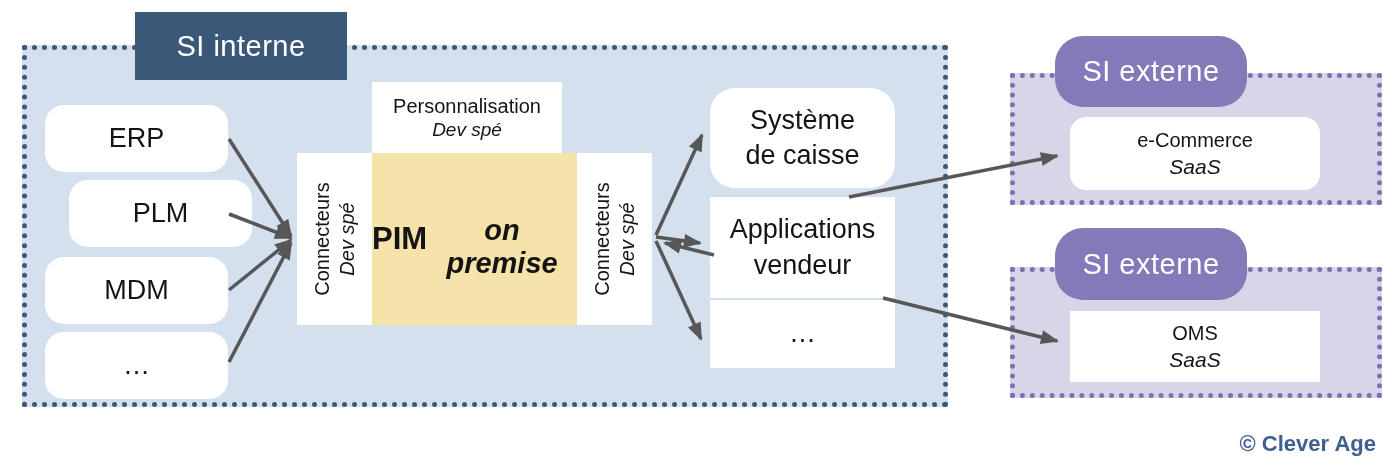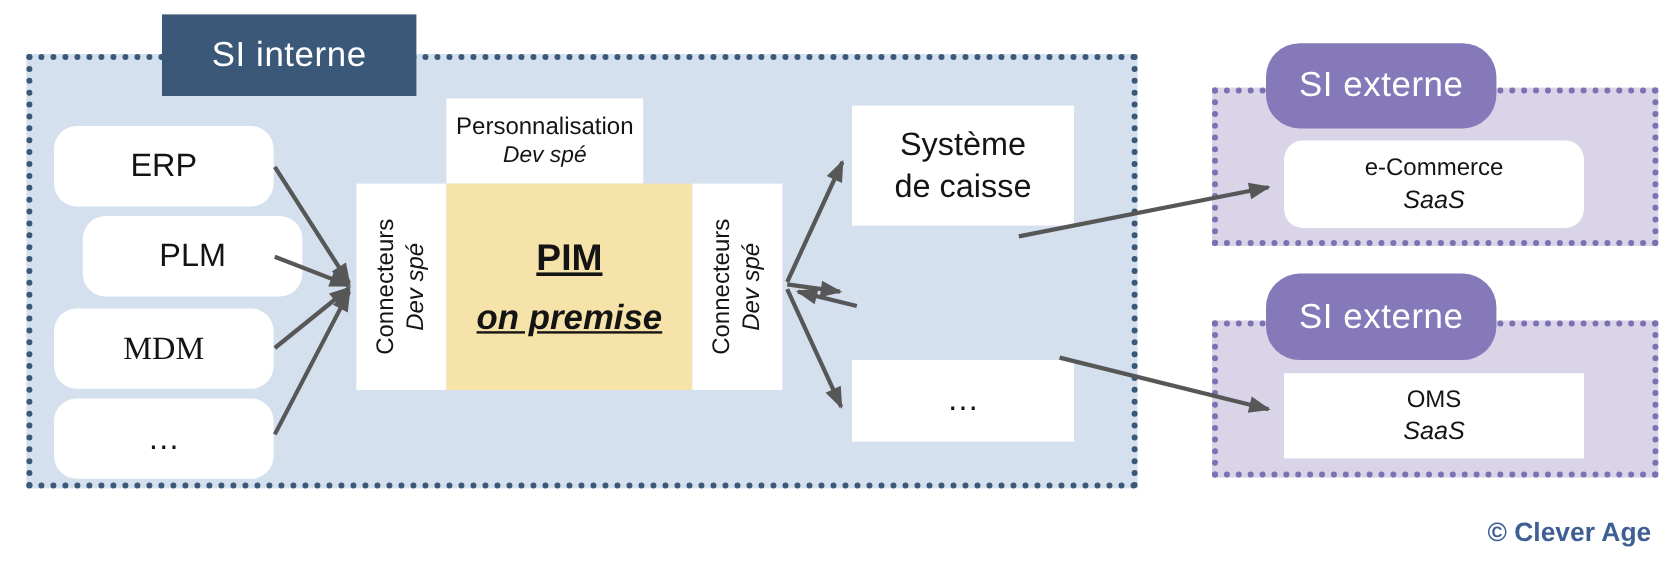--- a/index.html
+++ b/index.html
@@ -44,42 +44,41 @@
   .tab-external { width:192px; height:71px; background:var(--external_accent);border-radius:28px; }
   .tab-ext-0 { left:1055px; top:36px; }
   .tab-ext-1 { left:1055px; top:228px; height:72px; }
   
   .wbox {
     background:#fff; z-index:2;
     display:flex; flex-direction:column; align-items:center; justify-content:center;
     text-align:center;
   }
   .src { left:45px; width:183px; height:67px; font-size:27px;border-radius:19px; }
-  .src-0 { top:105px; } .src-1 { top:180px;margin-left:24px; } .src-2 { top:257px;font-family:Liberation Serif, serif; } .src-3 { top:332px; }
+  .src-0 { top:105px; } .src-1 { top:180px;margin-left:24px; } .src-2 { top:257px; } .src-3 { top:332px; }
   .tgt { left:710px; width:185px; font-size:27px; line-height:1.3; }
-  .tgt-0 { top:88px;  height:100px; }
+  .tgt-0 { top:88px;  height:100px;border-radius:25px; }
   .tgt-1 { top:197px; height:101px; }
   .tgt-2 { top:300px; height:68px; }
   
-  .pers { left:372px; top:82px; width:164px; height:71px; font-size:20px; line-height:1.22; }
+  .pers { left:372px; top:82px; width:190px; height:71px; font-size:20px; line-height:1.22; }
   .pers .sub { font-style:italic; font-size:19px; }
   .conn { width:75px; height:172px; top:153px; }
   .conn-left  { left:297px; }
   .conn-right { left:577px; }
   .vtext {
     transform:rotate(-90deg); white-space:nowrap; text-align:center;
     font-size:20px; line-height:1.25;
   }
   .vtext .sub { font-style:italic; }
   .pim-core {
     left:372px; top:153px; width:205px; height:172px;
     background:var(--pim_fill); z-index:2;
-    display:flex; flex-direction:column; align-items:center; justify-content:center;
+    display:flex; flex-direction:row; align-items:center; justify-content:center;
     text-align:center;
-    text-decoration:underline;
   }
   .pim-core .t1 { font-size:31px; font-weight:bold; }
   .pim-core .t2 { font-size:29px; font-weight:bold; font-style:italic; margin-top:16px; }
   
   .card { width:250px; font-size:20px; line-height:1.3; }
   .card .sub { font-style:italic; font-size:21px; }
   .card-0 { left:1070px; top:117px; height:73px;border-radius:16px; }
   .card-1 { left:1070px; top:311px; height:71px; }
   
   .credit {
@@ -124,20 +123,24 @@
     <div class="vtext">
       <div>Connecteurs</div>
       <div class="sub">Dev spé</div>
     </div>
   </div>
 
   <div class="abs wbox tgt tgt-0">
     <div>Système</div>
     <div>de caisse</div>
   </div>
+  <div class="abs wbox tgt tgt-1">
+    <div>Applications</div>
+    <div>vendeur</div>
+  </div>
   <div class="abs wbox tgt tgt-2">
     <div>…</div>
     <div></div>
   </div>
 
   <div class="abs zone-external zone-ext-0"></div>
   <div class="abs tab tab-external tab-ext-0">SI externe</div>
   <div class="abs wbox card card-0">
     <div>e-Commerce</div>
     <div class="sub">SaaS</div>

